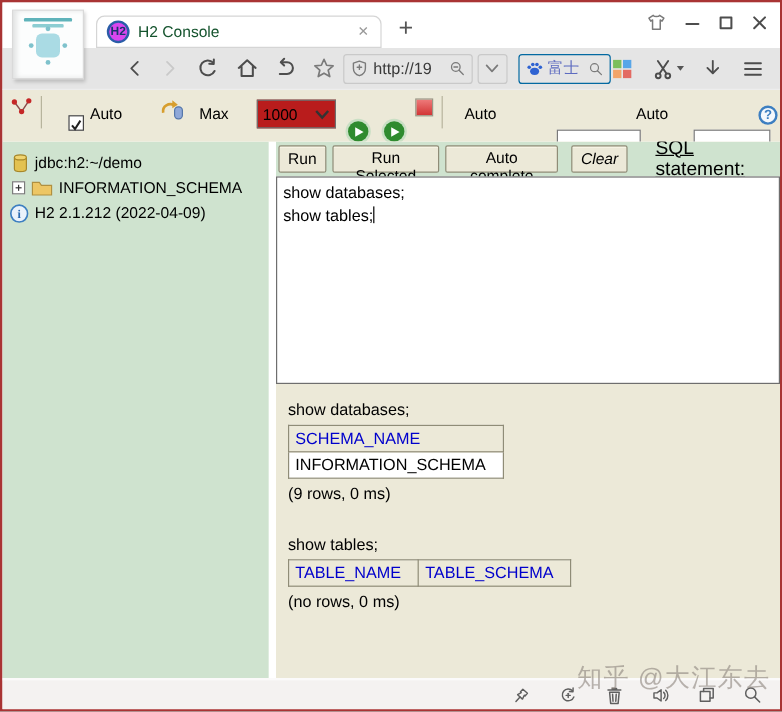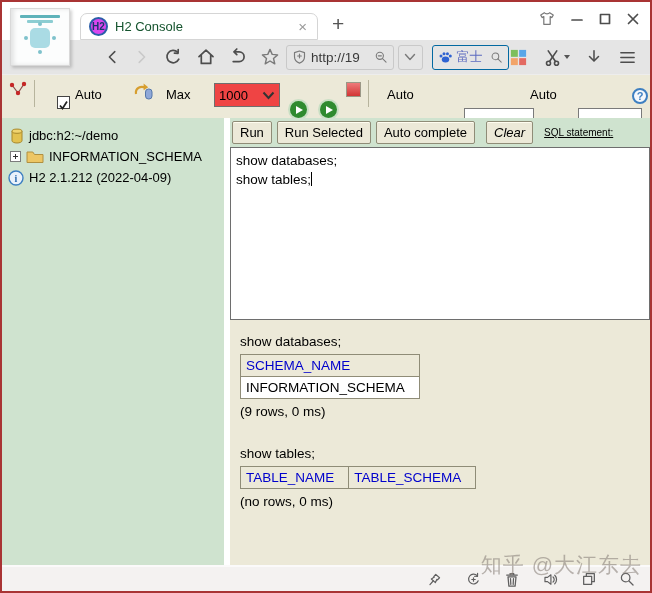--- a/index.html
+++ b/index.html
@@ -38,21 +38,21 @@
     display:flex;align-items:center;padding:0 5px;gap:4px;box-sizing:border-box;}
   #search-query{flex:1;font-size:13px;color:#5d6bc0;white-space:nowrap;}
   #nav-right{margin-left:auto;display:flex;align-items:center;gap:15px;padding-right:13px;}
   .caret{width:0;height:0;border-left:3.5px solid transparent;border-right:3.5px solid transparent;
     border-top:4.5px solid #555;margin-left:2px;}
   
   #h2toolbar{height:43px;background:#ece9d8;position:relative;overflow:hidden;}
   .tb{position:absolute;}
   .tbsep{width:1px;height:27px;background:#b7b49d;}
   .tblabel{font-size:13px;}
-  #max-select{width:66px;height:24px;background:#ef4444;border:1px solid #6e6e6e;display:flex;
+  #max-select{width:66px;height:24px;background:#b91c1c;border:1px solid #6e6e6e;display:flex;
     align-items:center;padding:0 4px;box-sizing:border-box;font-size:13px;}
   #max-select span{flex:1;}
   .checkbox{width:13px;height:13px;background:#fff;border:1px solid #444;box-sizing:border-box;}
   .runball{width:17px;height:17px;border-radius:50%;background:#2f8b2f;display:flex;align-items:center;
     justify-content:center;box-shadow:0 0 0 2px #c9dfc4;}
   .runball .tri{width:0;height:0;border-top:4.5px solid transparent;border-bottom:4.5px solid transparent;
     border-left:7px solid #fff;margin-left:2px;}
   #stopbtn{width:13px;height:13px;background:linear-gradient(#ee7a7a,#d23535);border:1px solid #9a9786;}
   .tbinput{height:17px;background:#fff;border:1px solid #7a7a7a;box-sizing:border-box;}
   #helpbtn{width:16px;height:16px;border-radius:50%;border:2px solid #3d7fc1;color:#3d7fc1;
@@ -68,21 +68,21 @@
     position:relative;flex:none;}
   .expander:before,.expander:after{content:"";position:absolute;background:#333;}
   .expander:before{left:2px;right:2px;top:4px;height:1px;}
   .expander:after{top:2px;bottom:2px;left:4px;width:1px;}
   
   #querybar{height:29px;background:#cfe3cf;display:flex;align-items:center;padding-left:2px;gap:5px;
     box-sizing:border-box;}
   .qbtn{background:#ece9d8;border:1px solid #8f8c77;border-radius:2px;font-size:13px;
     font-family:"Liberation Sans",sans-serif;padding:2px 7px;height:23px;box-sizing:border-box;
     box-shadow:inset 0 1px 0 #fffdf0;}
-  #sql-label{font-size:10px;margin-left:6px;text-decoration:underline;}
+  #sql-label{font-size:16px;margin-left:18px;text-decoration:underline;}
   
   #sqlbox{height:173px;background:#fff;border:1px solid #6e6e6e;box-sizing:border-box;
     font-size:13.5px;line-height:19px;padding:3px 5px;cursor:text;}
   #cursor{display:inline-block;width:1px;height:14px;background:#000;vertical-align:-2px;}
   
   #resultspane{flex:1;background:#ece9d8;padding:14px 0 0 10px;box-sizing:border-box;overflow:hidden;}
   .rquery{font-size:13.5px;margin:0 0 5px 0;}
   table.rtable{border-collapse:collapse;background:#fff;}
   .rtable th,.rtable td{border:1px solid #8f8c77;padding:3px 14px 3px 5px;font-size:13.5px;
     font-weight:normal;text-align:left;white-space:nowrap;}

